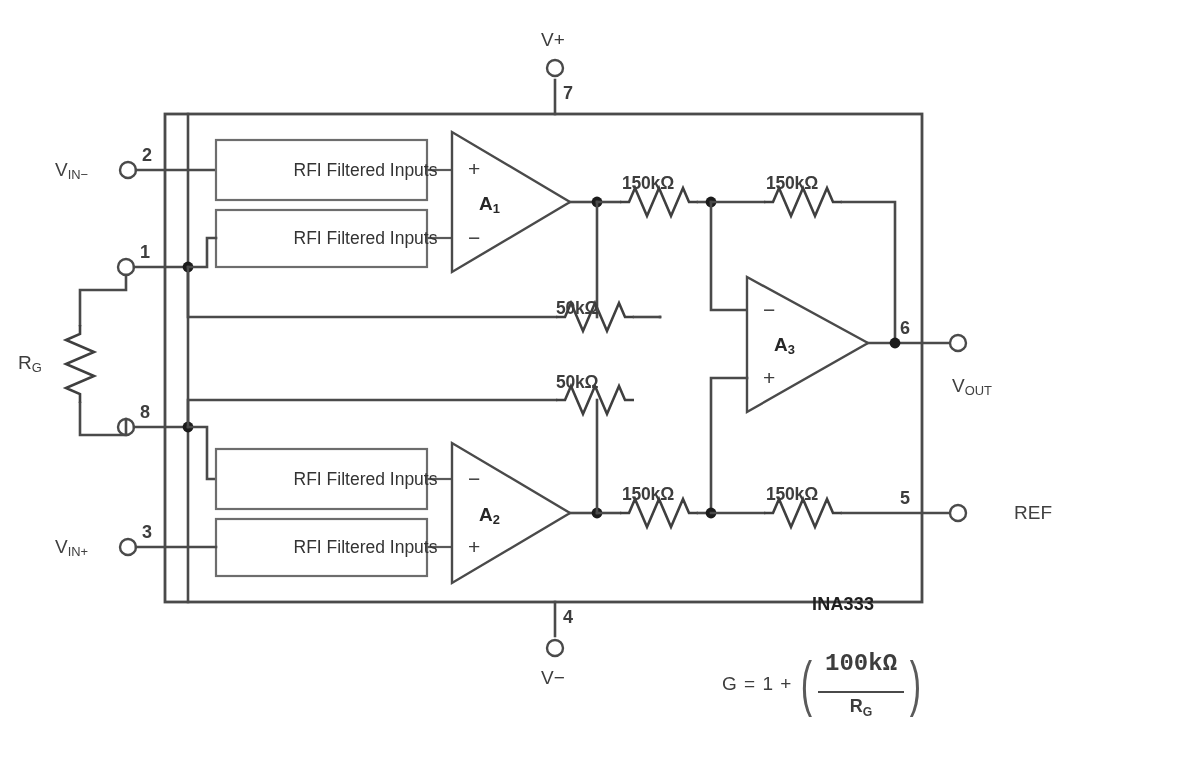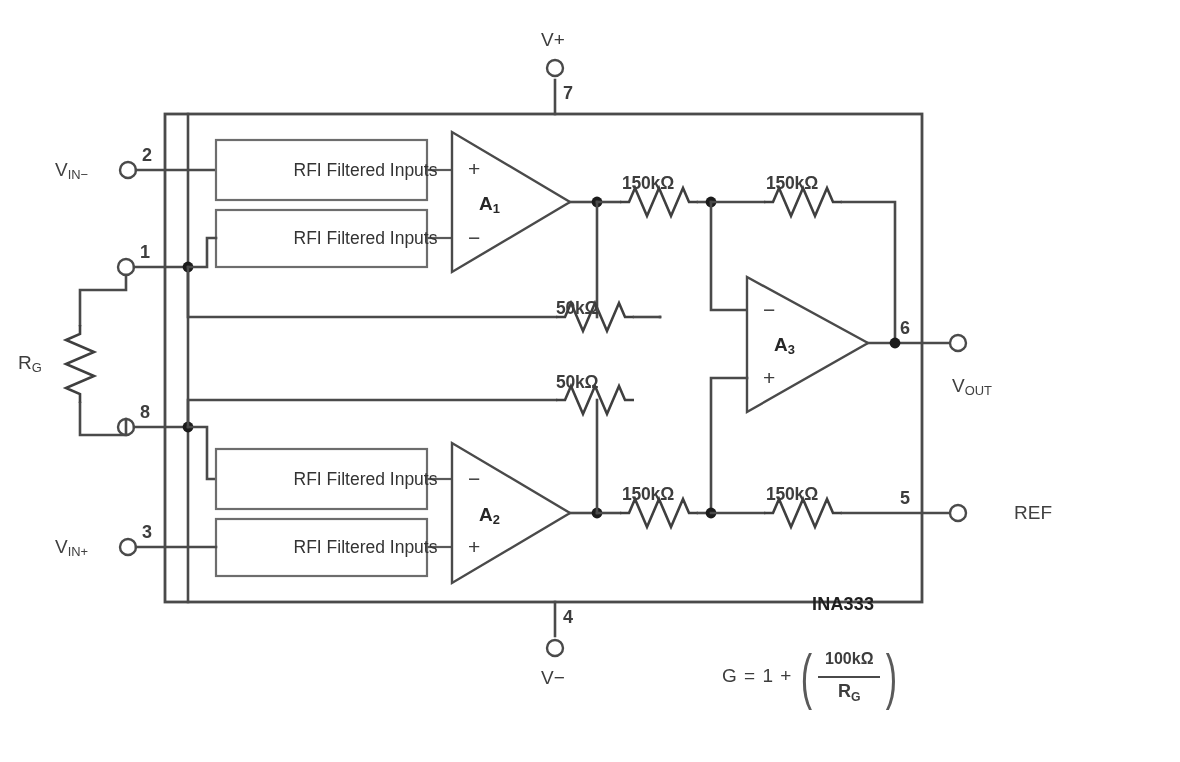--- a/index.html
+++ b/index.html
@@ -158,23 +158,24 @@
     transform: scaleX(0.55);
     display: inline-block;
   }
   #gain-eq .frac {
     display: inline-flex;
     flex-direction: column;
     align-items: center;
     margin: 0 1px;
   }
   #gain-eq .frac .num {
-    font-size: 16px;
-    font-weight: 700;
-    padding: 0 7px 8px 7px;
+    font-size: 24px;
+    font-weight: 700;
+    padding: 0 7px 14px 7px;
+    font-family: Liberation Mono, monospace;
   }
   #gain-eq .frac .bar {
     width: 100%;
     height: 2.4px;
     background: #4a4a4a;
   }
   #gain-eq .frac .den {
     font-size: 18px;
     font-weight: 700;
     padding: 3px 7px 0 7px;

